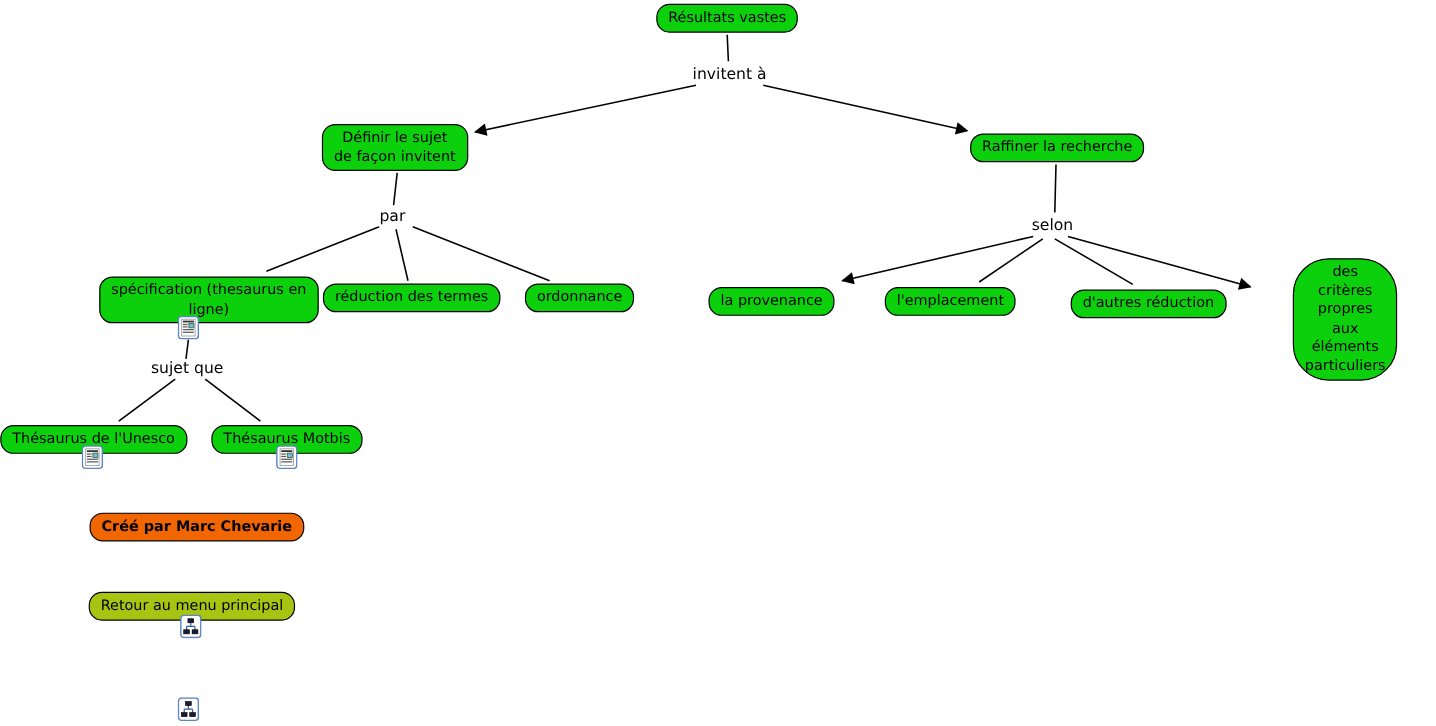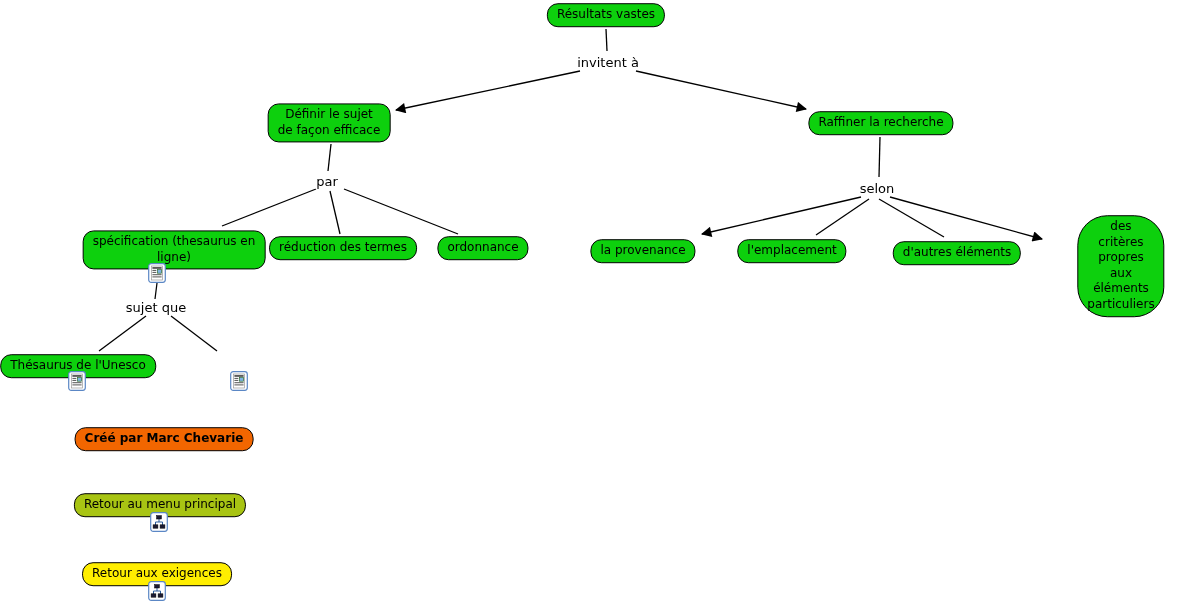--- a/index.html
+++ b/index.html
@@ -65,36 +65,36 @@
     <line x1="869" y1="199" x2="816" y2="235" stroke="#000" stroke-width="1.3"></line>
     <line x1="879" y1="199" x2="944" y2="237" stroke="#000" stroke-width="1.3"></line>
     <line x1="890" y1="197" x2="1042" y2="239" stroke="#000" stroke-width="1.3" marker-end="url(#arrow)"></line>
     <line x1="157" y1="283" x2="155" y2="299" stroke="#000" stroke-width="1.3"></line>
     <line x1="146" y1="316" x2="99" y2="351" stroke="#000" stroke-width="1.3"></line>
     <line x1="171" y1="316" x2="217" y2="351" stroke="#000" stroke-width="1.3"></line>
   </svg>
 
   <div class="node" style="left:606px;top:15px;text-align:center;">Résultats vastes</div>
   <div class="node" style="left:329px;top:123px;">Définir le sujet
-de façon efficace</div>
+de façon invitent</div>
   <div class="node" style="left:881px;top:123px;">Raffiner la recherche</div>
   <div class="node" style="left:174px;top:250px;">spécification (thesaurus en
 ligne)</div>
   <div class="node" style="left:343px;top:248px;">réduction des termes</div>
   <div class="node" style="left:483px;top:248px;text-align:center;">ordonnance</div>
   <div class="node" style="left:643px;top:251px;text-align:center;">la provenance</div>
   <div class="node" style="left:792px;top:251px;">l'emplacement</div>
-  <div class="node" style="left:957px;top:253px;">d'autres éléments</div>
+  <div class="node" style="left:957px;top:253px;">d'autres réduction</div>
   <div class="node" style="left:1121px;top:266px;border-radius:30px;">des critères
 propres aux éléments
 particuliers</div>
   <div class="node" style="left:78px;top:366px;">Thésaurus de l'Unesco</div>
+  <div class="node" style="left:239px;top:366px;">Thésaurus Motbis</div>
   <div class="node orange" style="left:164px;top:439px;">Créé par Marc Chevarie</div>
   <div class="node olive" style="left:160px;top:505px;">Retour au menu principal</div>
-  <div class="node yellow" style="left:157px;top:574px;">Retour aux exigences</div>
 
   <div class="linking" style="left:608px;top:62px;">invitent à</div>
   <div class="linking" style="left:327px;top:181px;">par</div>
   <div class="linking" style="left:877px;top:188px;">selon</div>
   <div class="linking" style="left:156px;top:307px;">sujet que</div>
 
   <svg class="mini-icon" style="left:157px;top:273px;" viewBox="0 0 18 20">
     <rect x="0.7" y="0.7" width="16.6" height="18.6" rx="2.5" fill="#fff" stroke="#5b87c5" stroke-width="1.2"></rect>
     <rect x="3.4" y="3" width="11.2" height="14" fill="#fefefe" stroke="#999" stroke-width="0.7"></rect>
     <rect x="4.4" y="4.2" width="9.2" height="1.5" fill="#333"></rect>

